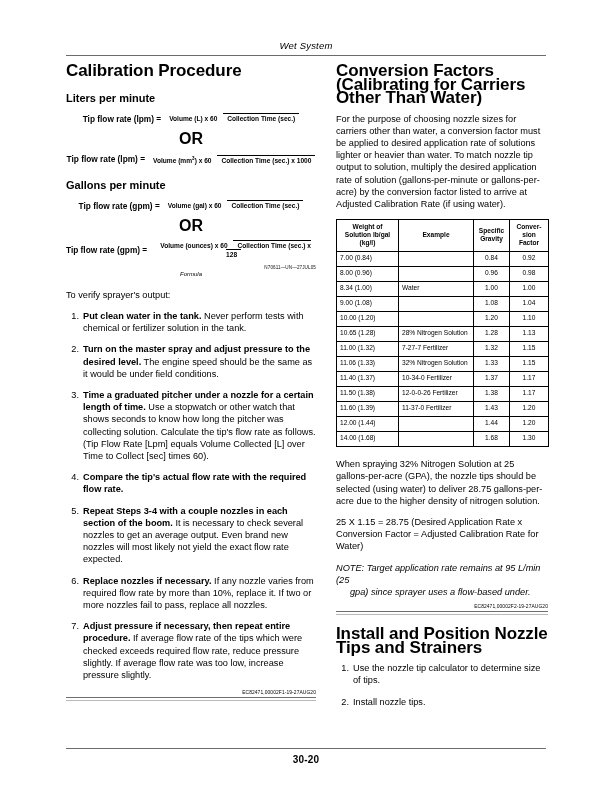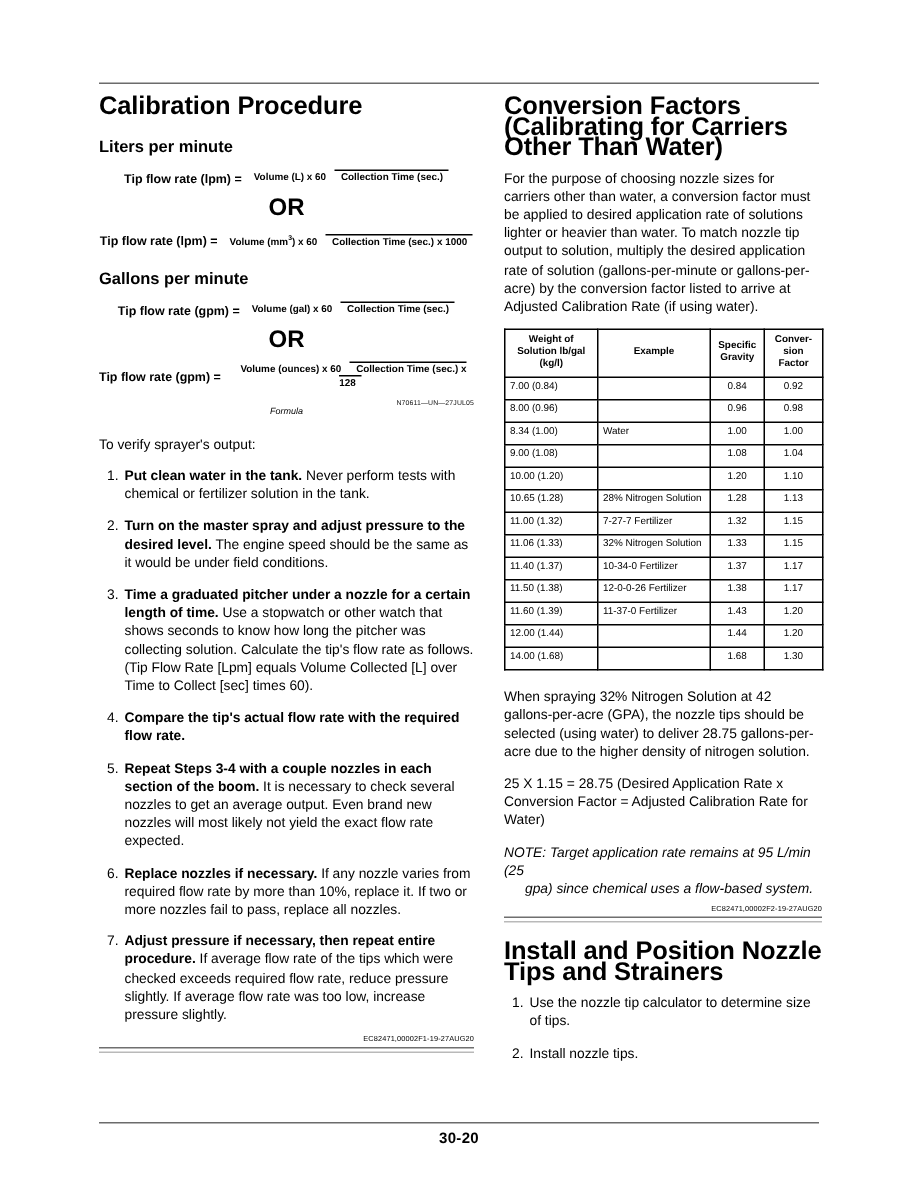--- a/index.html
+++ b/index.html
@@ -251,20 +251,21 @@
     font-size: 10px;
     font-weight: bold;
     letter-spacing: 0.2px;
   }
 </style>
 </head>
 <body>
 
 <div class="page">
 
+  <div class="running-header">Wet System</div>
   <div class="header-rule"></div>
 
   <div class="col-left">
 
     <h2 class="section-title">Calibration Procedure</h2>
 
     <div class="centered-head">Liters per minute</div>
 
     <div class="formula-row">
       <span class="formula-lhs">Tip flow rate (lpm) =</span>
@@ -446,27 +447,27 @@
         </tr>
         <tr>
           <td class="c1">14.00 (1.68)</td>
           <td class="c2"></td>
           <td class="c3">1.68</td>
           <td class="c4">1.30</td>
         </tr>
       </tbody>
     </table>
 
-    <p class="body">When spraying 32% Nitrogen Solution at 42 gallons-per-acre (GPA), the nozzle tips should be selected (using water) to deliver 28.75 gallons-per-acre due to the higher density of nitrogen solution.</p>
+    <p class="body">When spraying 32% Nitrogen Solution at 25 gallons-per-acre (GPA), the nozzle tips should be selected (using water) to deliver 28.75 gallons-per-acre due to the higher density of nitrogen solution.</p>
 
     <p class="body">25 X 1.15 = 28.75 (Desired Application Rate x Conversion Factor = Adjusted Calibration Rate for Water)</p>
 
     <p class="note">
       <span>NOTE: Target application rate remains at 95 L/min (25</span>
-      <span class="indent-line">gpa) since chemical uses a flow-based system.</span>
+      <span class="indent-line">gpa) since sprayer uses a flow-based under.</span>
     </p>
 
     <div class="block-id">EC82471,00002F2-19-27AUG20</div>
     <div class="block-rule"></div>
 
     <h2 class="section-title">Install and Position Nozzle Tips and Strainers</h2>
 
     <ol class="simple-steps">
       <li>
         <span class="num">1.</span><span>Use the nozzle tip calculator to determine size of tips.</span>

